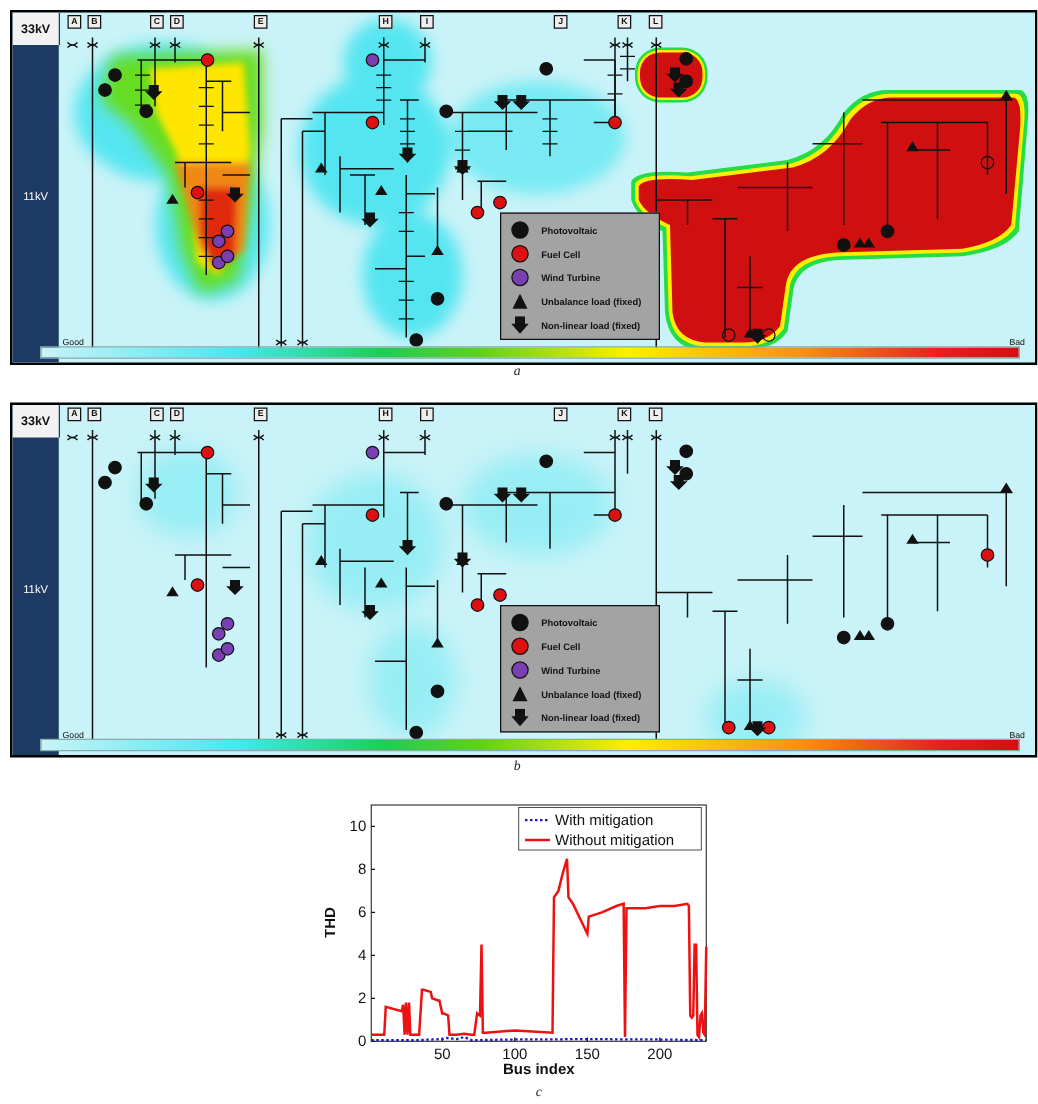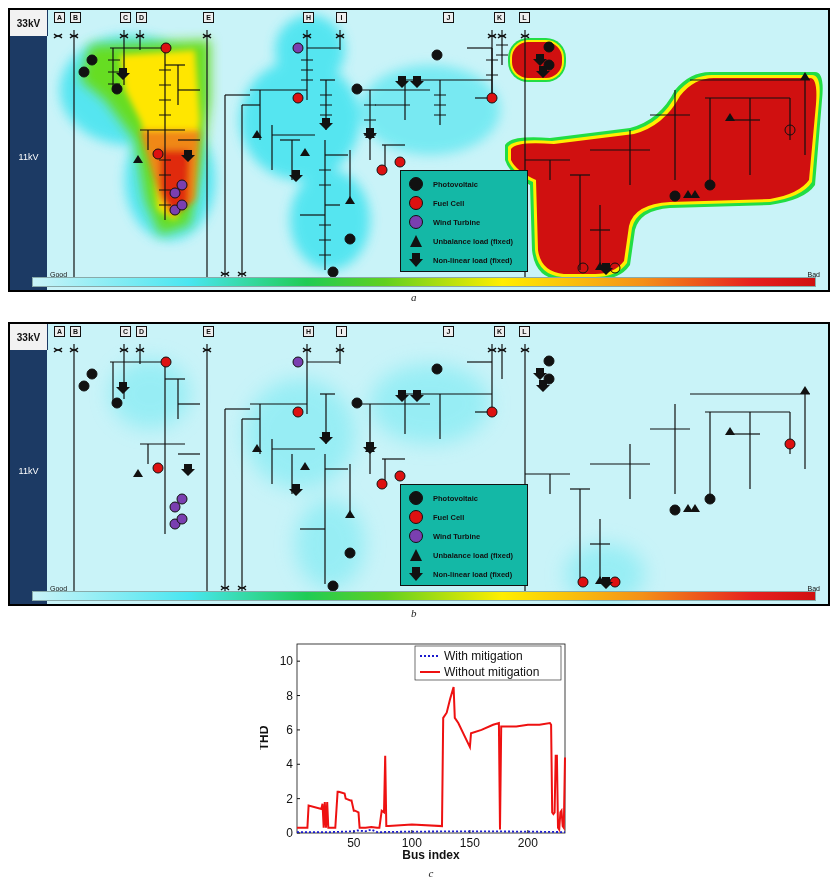--- a/index.html
+++ b/index.html
@@ -3,21 +3,21 @@
 <meta charset="utf-8">
 <style>
   html,body{margin:0;padding:0;background:#fff;}
   body{width:830px;height:883px;position:relative;overflow:hidden;font-family:"Liberation Sans",sans-serif;}
   .panel{position:absolute;left:8px;width:818px;height:280px;border:2px solid #000000;background:#c9f3f8;overflow:hidden;}
   .panel svg{position:absolute;left:0;top:0;}
   .sidebar{position:absolute;left:0;top:0;width:37px;height:100%;background:#1c3a64;}
   .sidebar .kv33{position:absolute;left:0;top:0;width:37px;height:26px;background:#f2f2f2;border-right:1px solid #1c3a64;font-weight:bold;font-size:10px;color:#111;display:flex;align-items:center;justify-content:center;}
   .sidebar .kv11{position:absolute;left:0;top:142px;width:37px;text-align:center;font-weight:normal;font-size:9px;color:#fff;}
   .feeder{position:absolute;top:2px;width:9px;height:9px;border:1px solid #111;background:#eee;font-size:7px;font-weight:bold;line-height:9px;text-align:center;color:#111;}
-  .legend{position:absolute;border:1px solid #111;background:#14b8a6;width:126px;height:100px;}
+  .legend{position:absolute;border:1px solid #111;background:#a3a3a3;width:126px;height:100px;}
   .legend .row{position:absolute;left:8px;height:18px;display:flex;align-items:center;font-size:7.5px;font-weight:bold;color:#111;}
   .legend .sym{width:14px;height:14px;display:inline-block;margin-right:10px;position:relative;}
   .dot{border-radius:50%;border:1px solid #111;box-sizing:border-box;}
   .cbar{position:absolute;left:22px;height:8px;width:782px;bottom:3px;background:linear-gradient(to right,#c9f3f8 0%,#49e6f0 20%,#20cc55 35%,#60d020 45%,#ffee00 60%,#f49018 78%,#e62020 92%,#d01010 100%);border:1px solid #8aa;}
   .cbar-lbl{position:absolute;font-size:7px;color:#111;}
   .caption{position:absolute;font-family:"Liberation Serif",serif;font-style:italic;font-size:11px;color:#222;}
   .chart{position:absolute;left:260px;top:638px;}
 </style>
 </head>
 <body>

